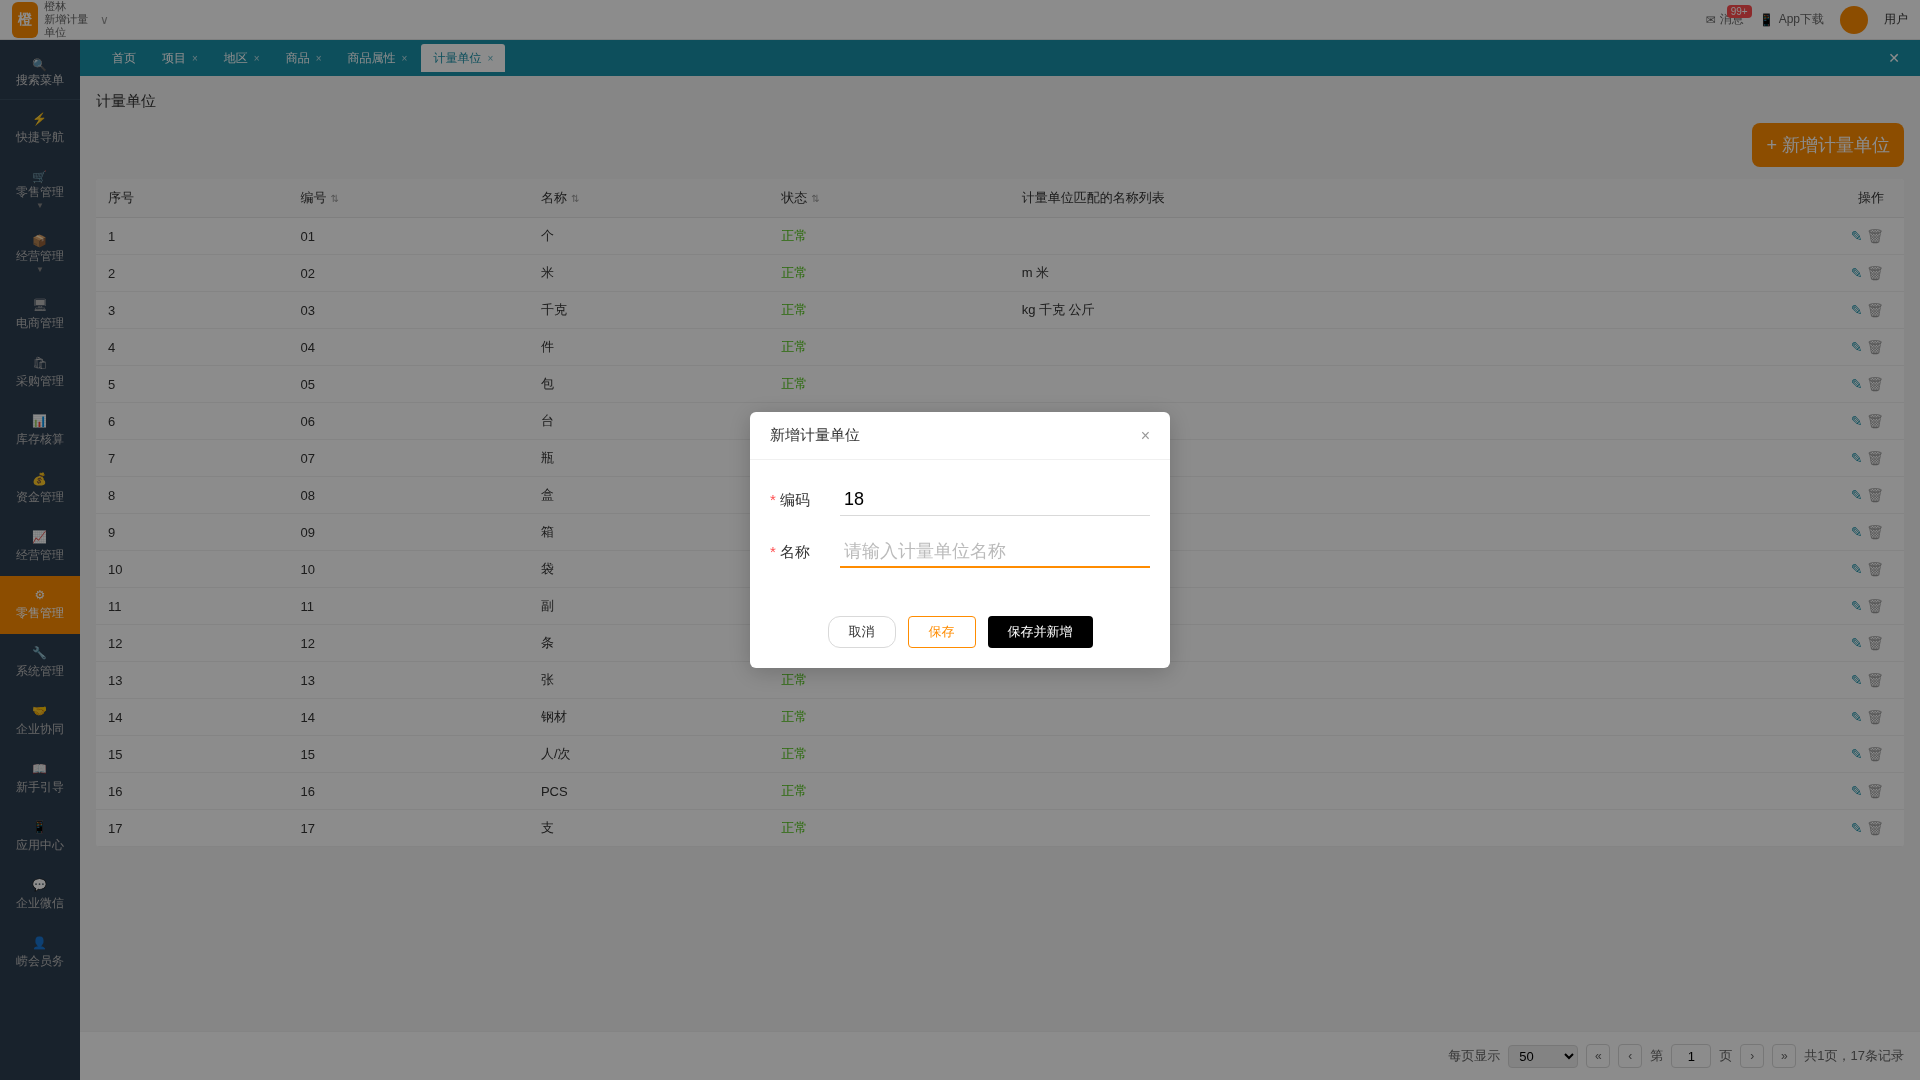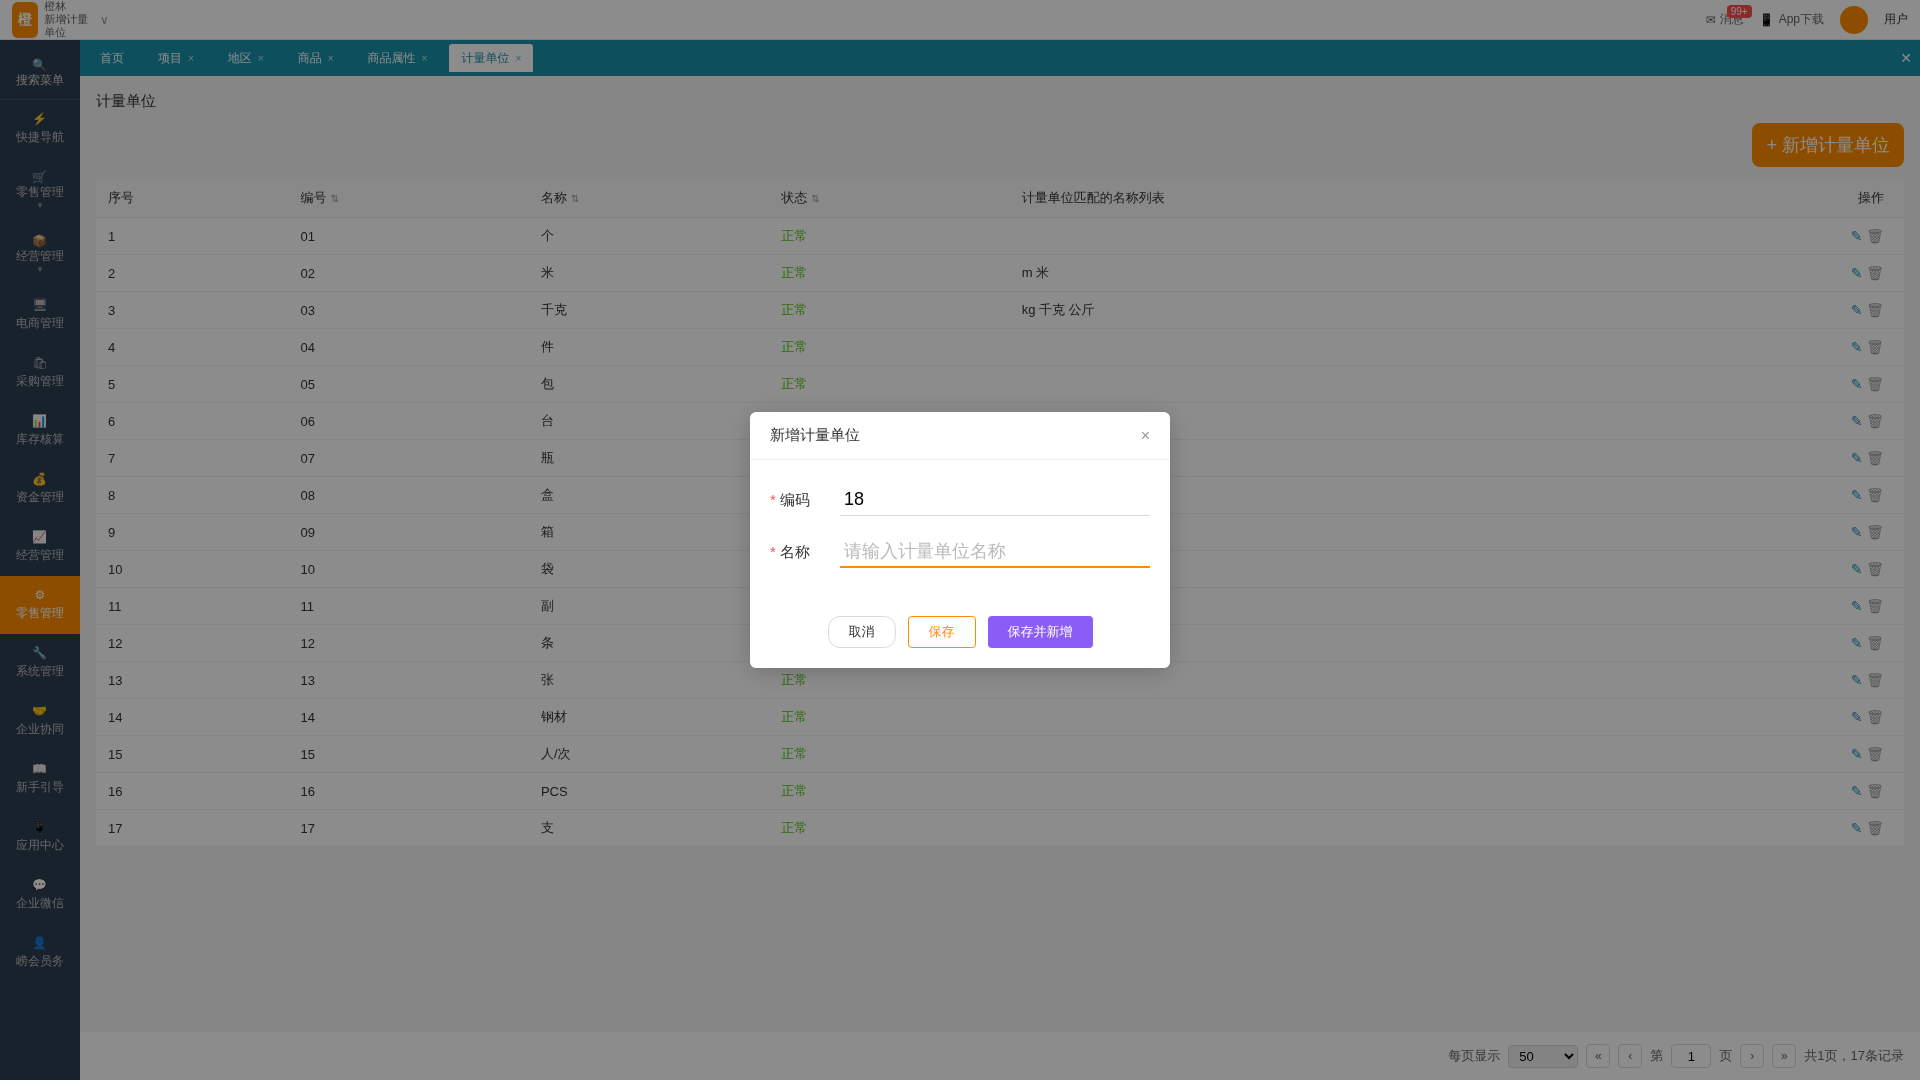--- a/index.html
+++ b/index.html
@@ -24,21 +24,21 @@
     .search-menu { width: 100%; padding: 10px 0; text-align: center; color: #ccc; font-size: 12px; cursor: pointer; border-bottom: 1px solid #3a4d60; }
     .nav-item { width: 100%; padding: 12px 0; text-align: center; color: #bbb; font-size: 12px; cursor: pointer; display: flex; flex-direction: column; align-items: center; gap: 3px; }
     .nav-item.active { background: #ff8c00; color: #fff; }
     .nav-item-with-arrow { display: flex; flex-direction: column; align-items: center; position: relative; width: 100%; padding: 12px 0; text-align: center; color: #bbb; font-size: 12px; cursor: pointer; }
     .nav-arrow { font-size: 8px; color: #888; }
 
     
     .main { position: absolute; left: 80px; top: 40px; right: 0; bottom: 0; display: flex; flex-direction: column; }
 
     
-    .tabbar { height: 36px; background: #1890a8; display: flex; align-items: center; padding: 0 8px; gap: 10px; }
+    .tabbar { height: 36px; background: #1890a8; display: flex; align-items: center; padding: 0 20px; gap: 2px; }
     .tab { height: 28px; padding: 0 12px; border-radius: 3px 3px 0 0; display: flex; align-items: center; gap: 6px; font-size: 12px; cursor: pointer; color: #fff; background: transparent; }
     .tab.active { background: #fff; color: #1890a8; border-radius: 3px 3px 0 0; }
     .tab-close { font-size: 10px; cursor: pointer; opacity: 0.7; }
     .tabbar-close { margin-left: auto; color: #fff; cursor: pointer; font-size: 14px; }
 
     
     .content { flex: 1; background: #f5f5f5; padding: 16px; overflow: auto; }
     .page-title { font-size: 15px; color: #333; margin-bottom: 12px; font-weight: 500; }
     .toolbar { display: flex; justify-content: flex-end; margin-bottom: 12px; }
     .add-btn { background: #ff8c00; color: #fff; border: none; padding: 10px 14px; border-radius: 8px; font-size: 18px; cursor: pointer; }
@@ -72,21 +72,21 @@
     .modal-close { cursor: pointer; color: #999; font-size: 16px; }
     .modal-body { padding: 24px 20px 16px; }
     .form-row { display: flex; align-items: center; margin-bottom: 20px; }
     .form-label { width: 60px; text-align: left; margin-right: 10px; font-size: 15px; color: #333; }
     .form-input { flex: 1; height: 32px; border: none; border-bottom: 1px solid #d9d9d9; outline: none; font-size: 18px; padding: 0 4px; }
     .form-input.active-border { border-bottom: 2px solid #ff8c00; }
     .form-input::placeholder { color: #bbb; }
     .modal-footer { padding: 12px 20px 20px; display: flex; justify-content: center; gap: 12px; }
     .btn-cancel { padding: 6px 20px; border: 1px solid #d9d9d9; border-radius: 12px; background: #fff; cursor: pointer; font-size: 13px; color: #333; }
     .btn-save { padding: 6px 20px; border: 1px solid #ff8c00; border-radius: 4px; background: #fff; cursor: pointer; font-size: 13px; color: #ff8c00; }
-    .btn-save-new { padding: 6px 20px; border: none; border-radius: 4px; background: #8b5cf6; cursor: pointer; font-size: 13px; color: #fff; }
+    .btn-save-new { padding: 6px 20px; border: none; border-radius: 4px; background: #000000; cursor: pointer; font-size: 13px; color: #fff; }
   </style>
 </head>
 <body>
 
 <div class="topbar">
   <div class="logo-area">
     <div class="logo-icon">
       <span>橙</span>
     </div>
     <div class="logo-text">

